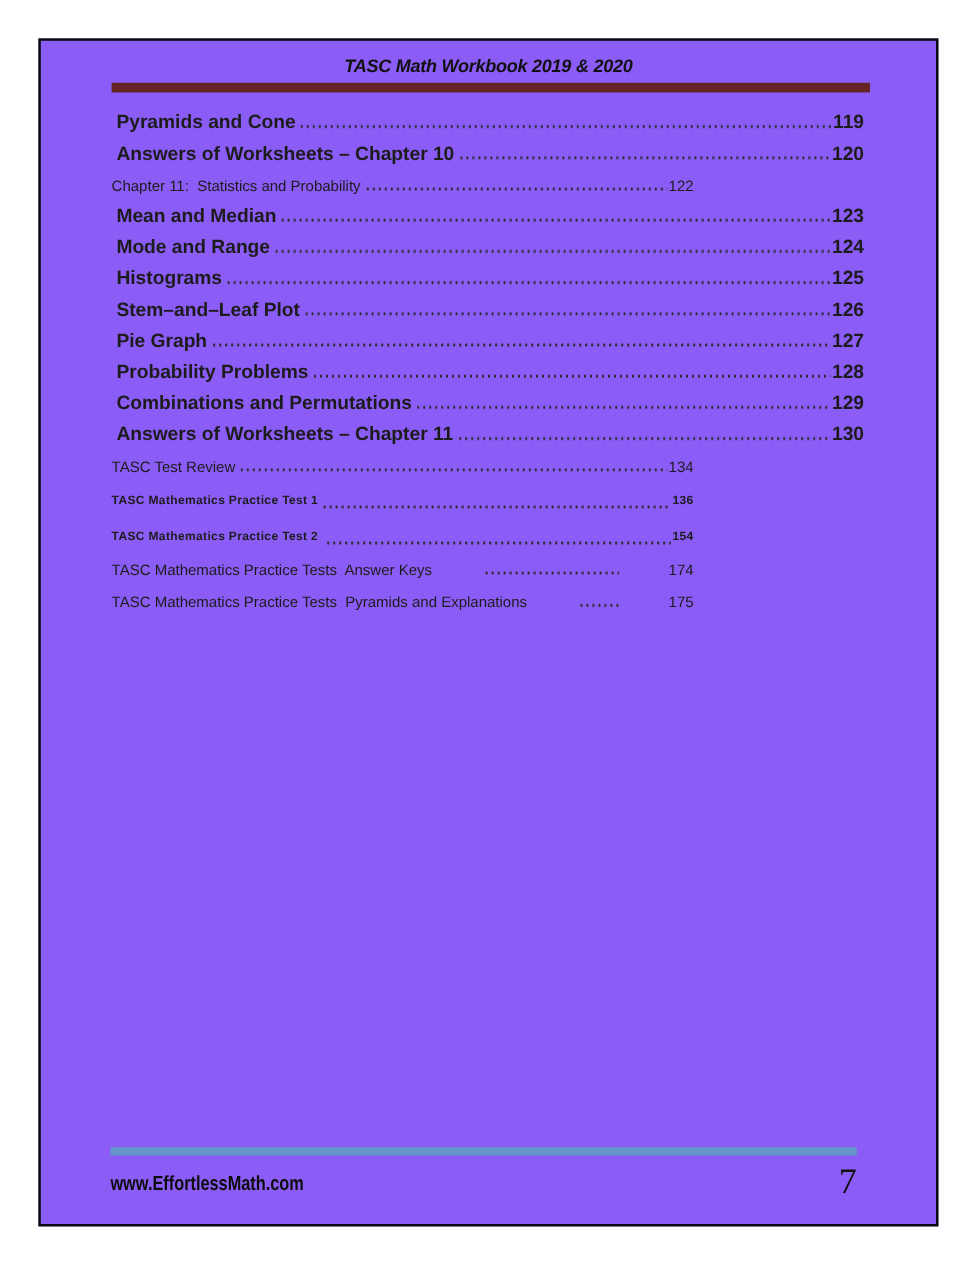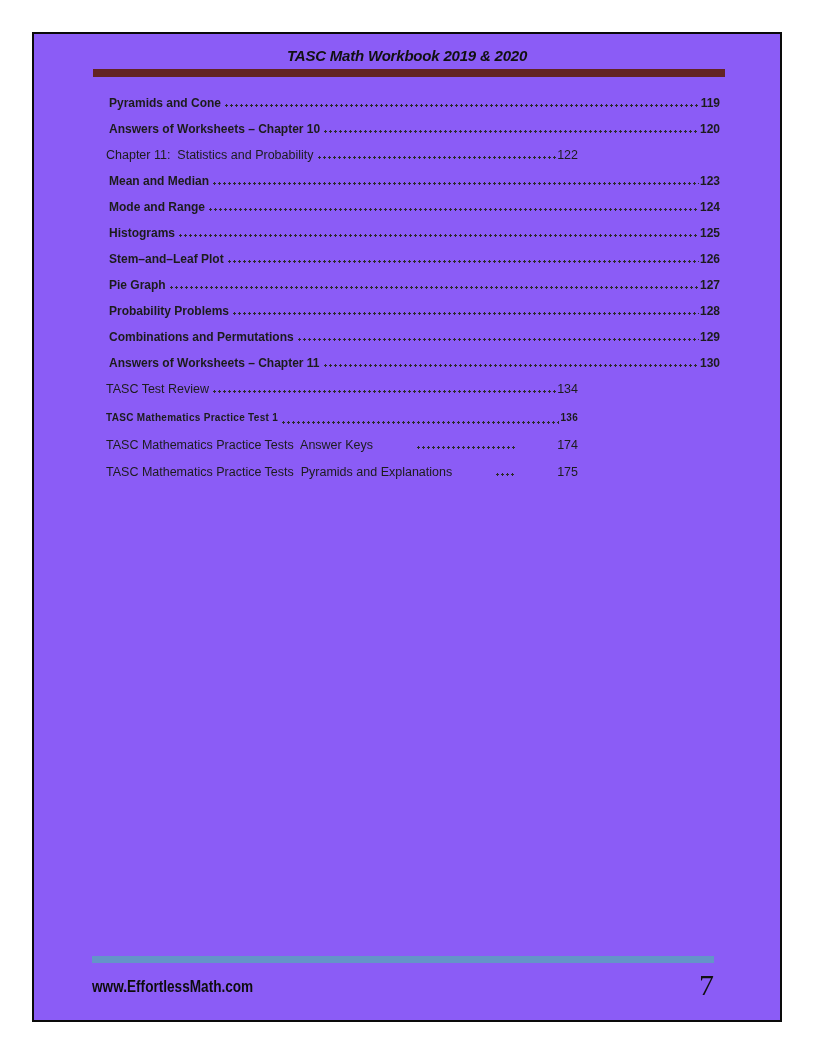--- a/index.html
+++ b/index.html
@@ -43,25 +43,25 @@
     width: 627px;
   }
   .row {
     display: flex;
     align-items: baseline;
     font-size: 12.5px;
     line-height: 14px;
     margin-bottom: 12px;
     color: var(--text, #1c1c1c);
   }
-  .row.short { padding-right: 142px; margin-left: 13px; }
+  .row.short { padding-right: 142px; }
   .row.sub {
-    margin-left: 16px;
-    font-weight: 700;
-    font-size: 12px;
+    margin-left: 4px;
+    font-weight: 700;
+    font-size: 16px;
     text-align: right;
   }
   .row.chapter { font-weight: 400; }
   .row.plain  { font-weight: 400; margin-bottom: 13px; gap: 40px; }
   .row.big {
     font-weight: 700;
     font-size: 10px;
     line-height: 19px;
     letter-spacing: 0.3px;
     margin-top: 3px;
@@ -179,20 +179,25 @@
       <div class="row chapter short">
     <span class="label">TASC Test Review</span>
     <span class="dots"></span>
     <span class="num">134</span>
   </div>
       <div class="row big short">
     <span class="label">TASC Mathematics Practice Test 1</span>
     <span class="dots"></span>
     <span class="num">136</span>
   </div>
+      <div class="row big short">
+    <span class="label">TASC Mathematics Practice Test 2 </span>
+    <span class="dots"></span>
+    <span class="num">154</span>
+  </div>
       <div class="row plain short">
     <span class="label">TASC Mathematics Practice Tests  Answer Keys</span>
     <span class="dots"></span>
     <span class="num">174</span>
   </div>
       <div class="row plain short">
     <span class="label">TASC Mathematics Practice Tests  Pyramids and Explanations</span>
     <span class="dots"></span>
     <span class="num">175</span>
   </div>

